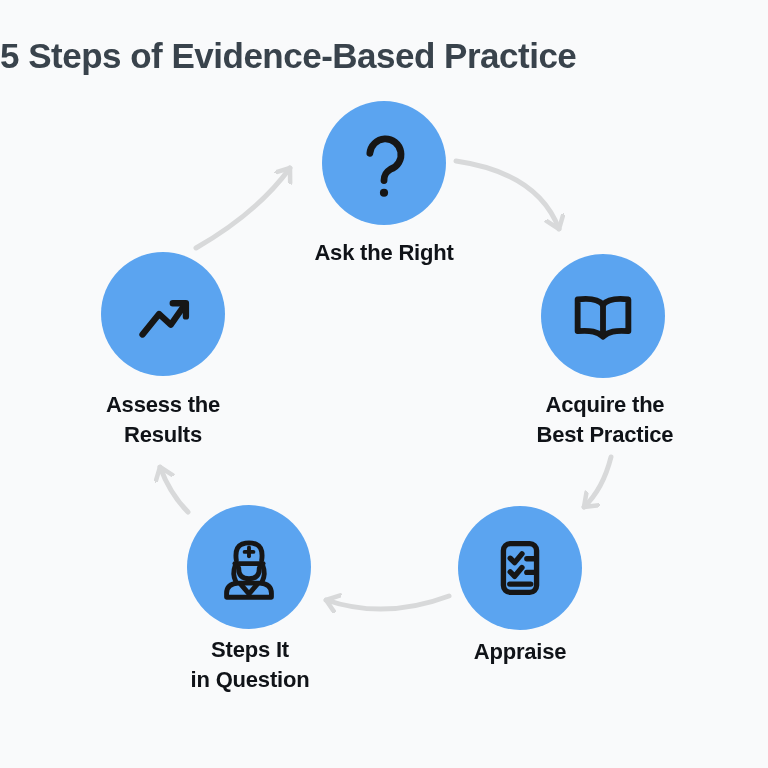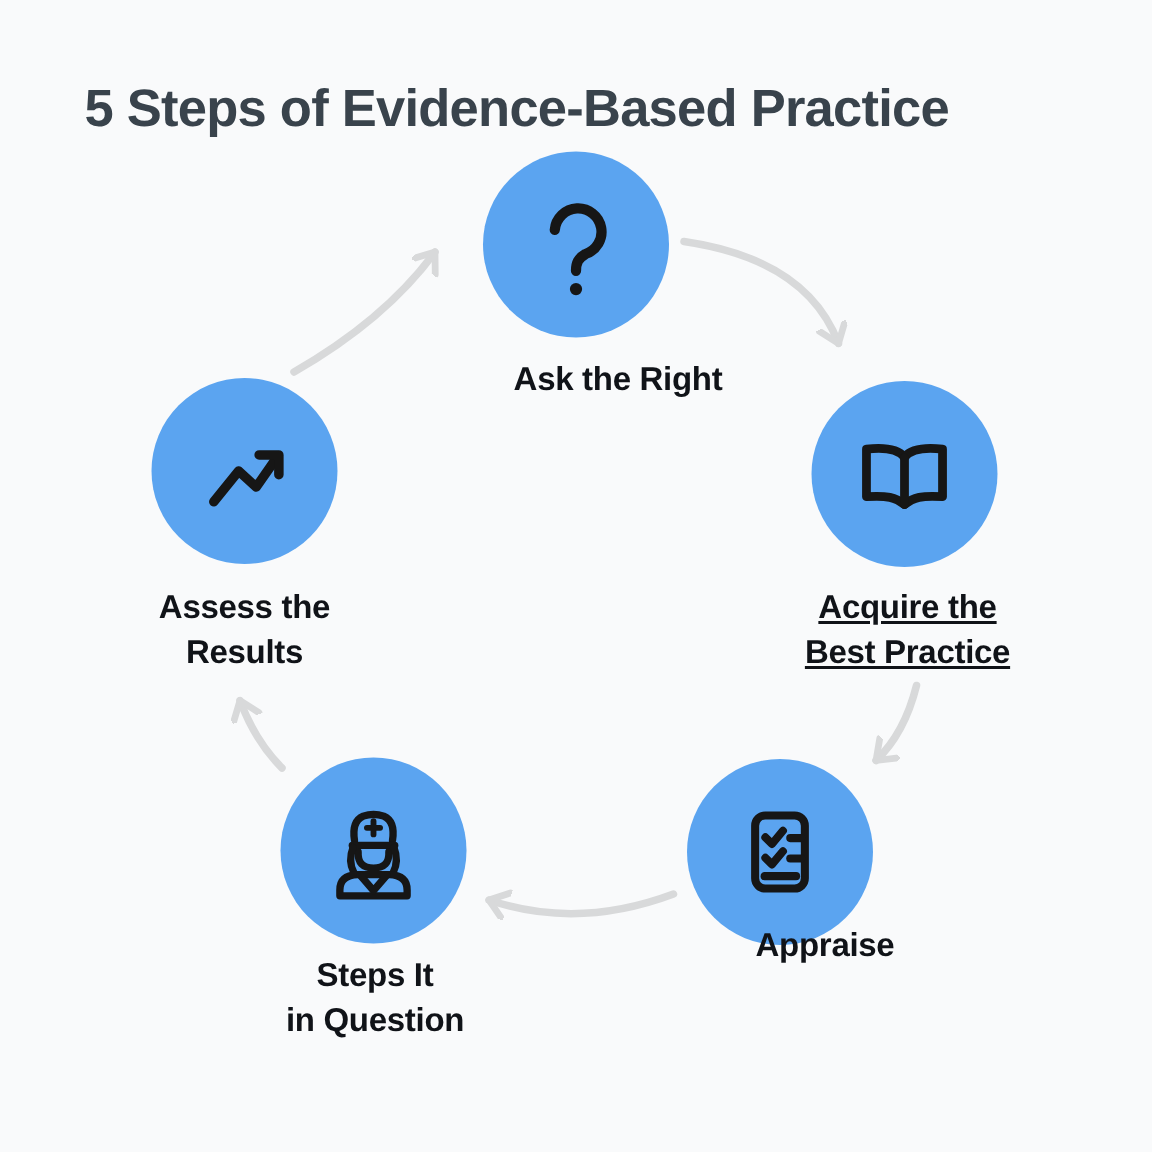--- a/index.html
+++ b/index.html
@@ -6,22 +6,21 @@
   .canvas {
     position: relative;
     width: 768px; height: 768px;
     background: var(--bg, #f9fafb);
     font-family: "Liberation Sans", sans-serif;
     overflow: hidden;
   }
   .title {
     position: absolute;
     top: 36px; left: 0; width: 655px;
-    margin: 17px;
-    text-align: center;
+    margin: 0;
     font-size: 35px; font-weight: 700;
     letter-spacing: -0.5px;
     color: var(--title-c, #39434c);
   }
   .arrows-layer {
     position: absolute; inset: 0;
     width: 768px; height: 768px;
   }
   .arrow-path {
     fill: none;
@@ -61,23 +60,23 @@
     white-space: nowrap;
     color: var(--label-c, #101318);
   }
   .label span { display: block; }
   
   .pos-ask-circle      { left: 322px; top: 101px; }
   .pos-acquire-circle  { left: 541px; top: 254px; }
   .pos-appraise-circle { left: 458px; top: 506px; }
   .pos-apply-circle    { left: 187px; top: 505px; }
   .pos-assess-circle   { left: 101px; top: 252px; }
-  .pos-ask-label      { left: 384px; top: 238px; margin-left: 28px; }
-  .pos-acquire-label  { left: 605px; top: 390px; text-decoration: underline; }
-  .pos-appraise-label { left: 520px; top: 615px; margin-left: 30px; }
+  .pos-ask-label      { left: 384px; top: 238px; }
+  .pos-acquire-label  { left: 605px; top: 390px; }
+  .pos-appraise-label { left: 520px; top: 637px; }
   .pos-apply-label    { left: 250px; top: 635px; }
   .pos-assess-label   { left: 163px; top: 390px; }
 </style>
 </head>
 <body>
 
 <div class="canvas">
 
   <h1 class="title">5 Steps of Evidence-Based Practice</h1>
 

